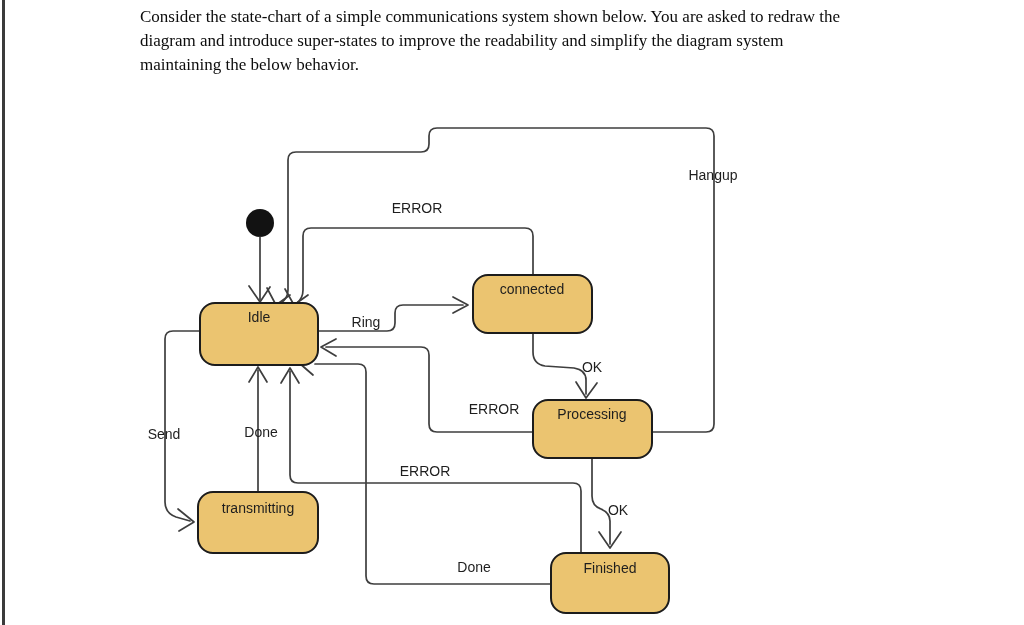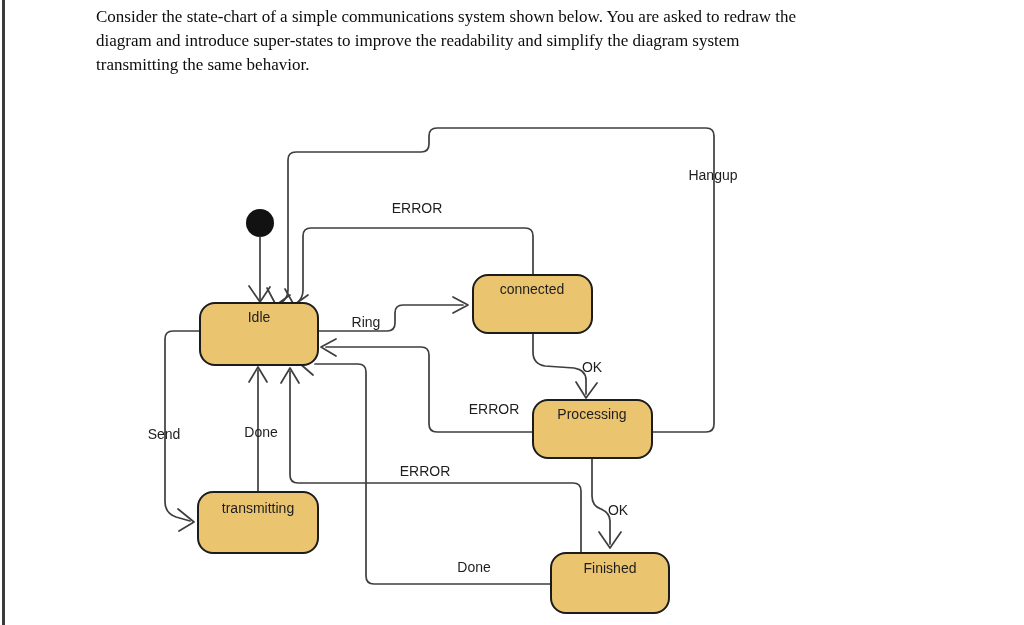--- a/index.html
+++ b/index.html
@@ -12,21 +12,21 @@
   .left-border {
     position: absolute; left: 2px; top: 0;
     width: 3px; height: 625px;
     background: var(--left-border-color, #3b3b3b);
   }
   .instructions {
     position: absolute; left: 96px; top: 5px; width: 850px;
     font-family: "Liberation Serif", serif;
     font-size: 17px; line-height: 24px; color: #0c0c0c;
   }
-  .instructions span { display: block; }
+  .instructions span { display: block; margin-left: 44px; }
   svg.diagram { position: absolute; left: 0; top: 0; }
   .state-box {
     fill: var(--state-fill, #EBC470);
     stroke: var(--state-border, #1c1c1c);
     stroke-width: 2;
   }
   .wire {
     fill: none;
     stroke: var(--line, #3e3e3e);
     stroke-width: 1.7;
@@ -47,21 +47,21 @@
   .initial-dot { fill: #121212; }
 </style>
 </head>
 <body>
 
 <div class="left-border"></div>
 
 <div class="instructions">
   <span>Consider the state-chart of a simple communications system shown below. You are asked to redraw the</span>
   <span>diagram and introduce super-states to improve the readability and simplify the diagram system</span>
-  <span>transmitting the same behavior.</span>
+  <span>maintaining the below behavior.</span>
 </div>
 
 <svg class="diagram" width="1024" height="625" viewBox="0 0 1024 625">
 
   <g>
     <path class="wire" d="M652,432 H706 Q714,432 714,424 V136 Q714,128 706,128 H437 Q429,128 429,136 V144 Q429,152 421,152 H296 Q288,152 288,160 V290 Q288,298 281,303"></path>
     <path class="arrow" d="M267,288 L276,305 L290,295"></path>
     <text x="713" y="180" text-anchor="end">Hangup</text>
   </g>
 

